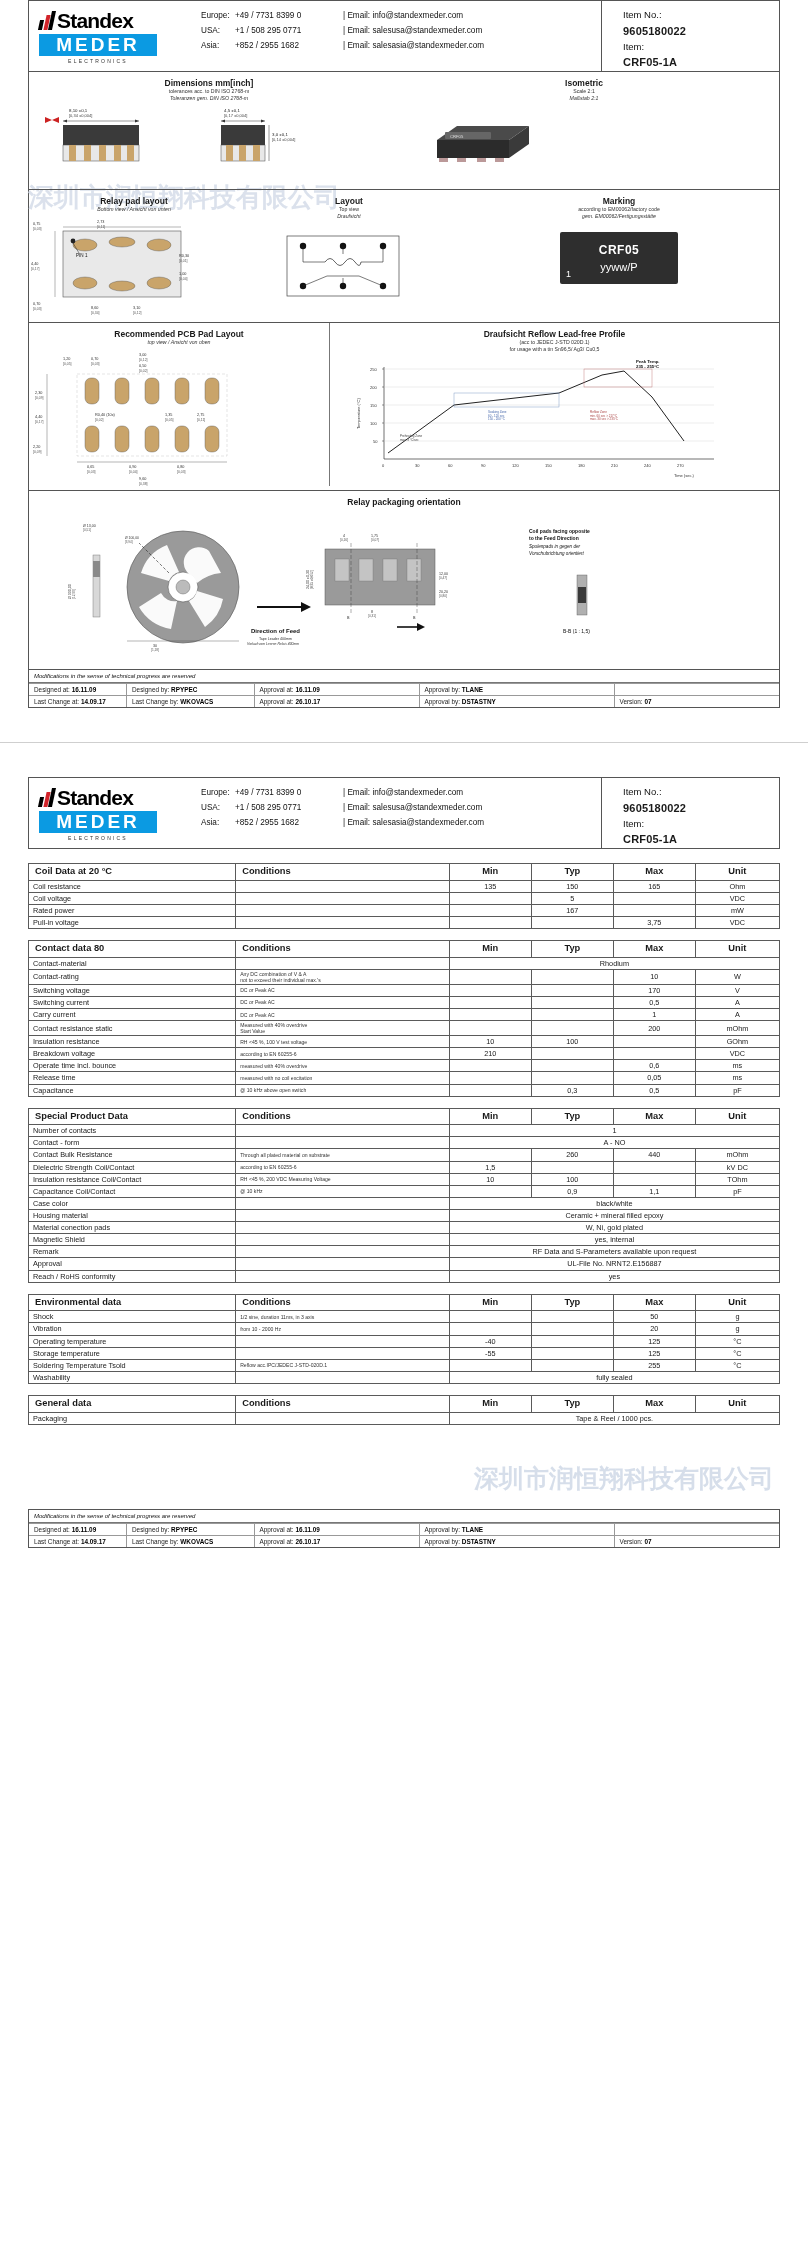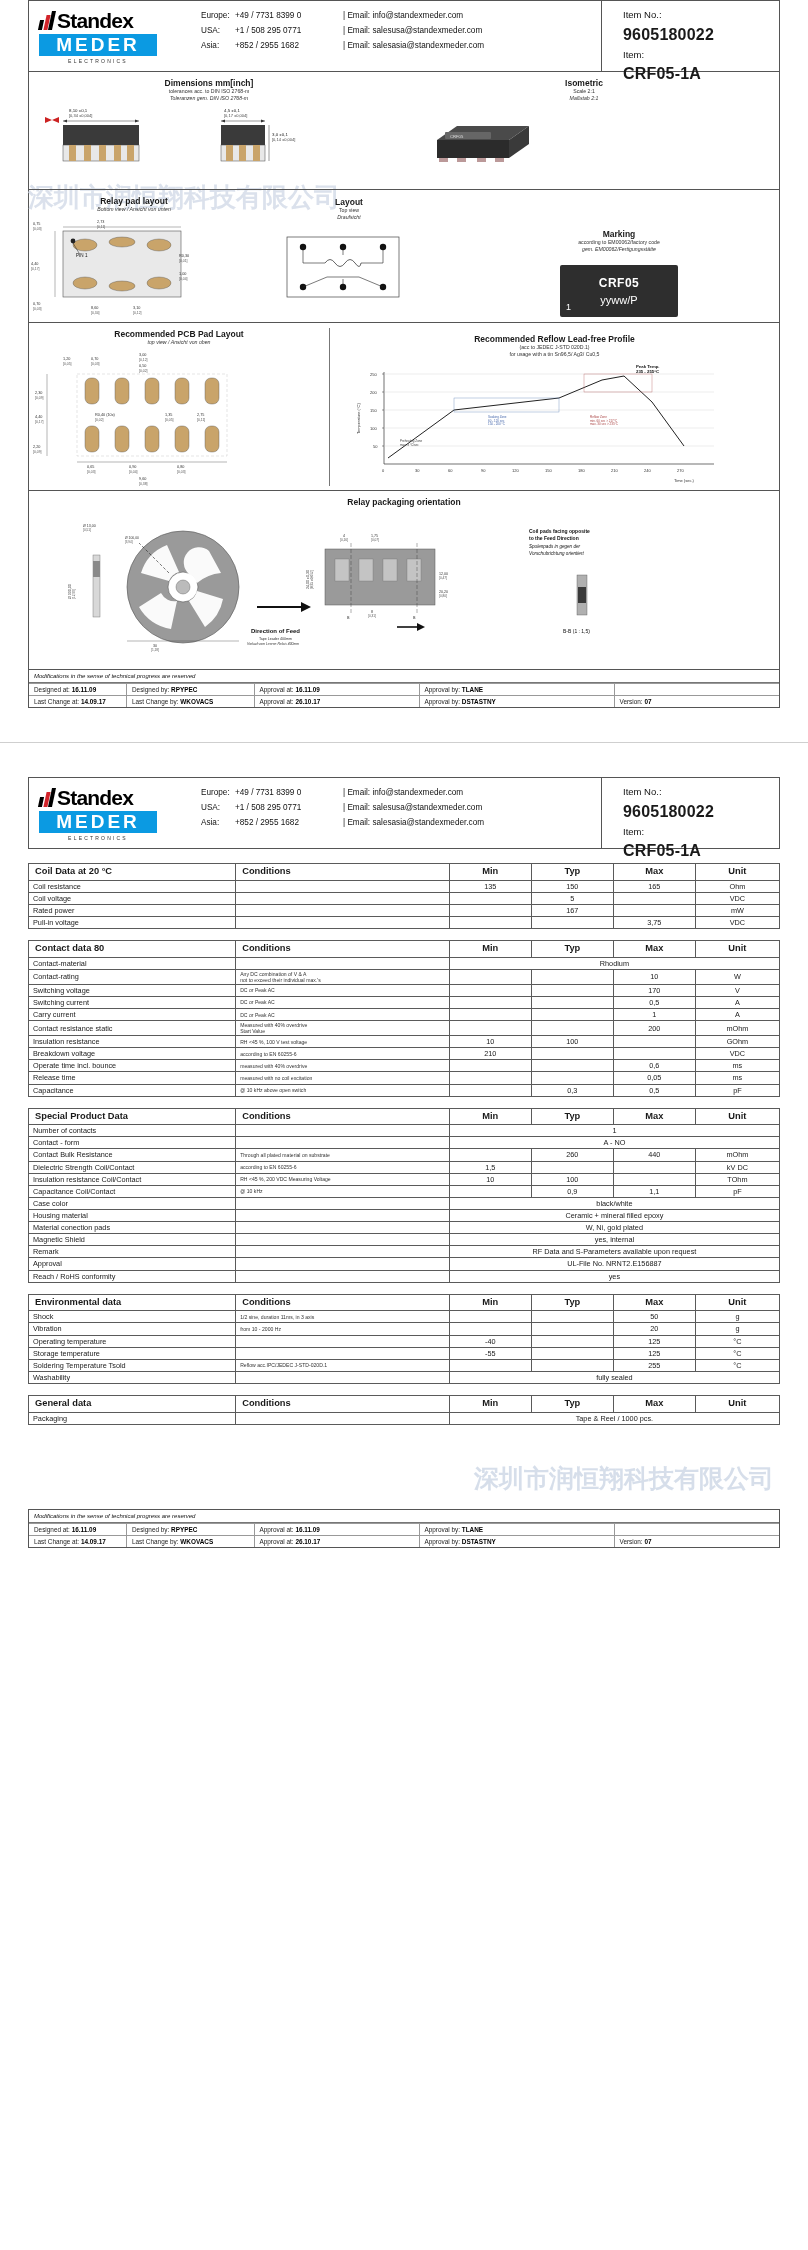--- a/index.html
+++ b/index.html
@@ -67,33 +67,33 @@
   .c-phone { width: 108px; }
   .c-mail { }
   .item-cell {
     width: 178px;
     border-left: 1.2px solid #555;
     padding: 7px 0 0 21px;
     font-size: 9.5px;
     line-height: 1.55;
   }
   .item-label { color:#111; }
-  .item-value { font-weight:bold; font-size:16px; letter-spacing:0.2px; }
+  .item-value { font-weight:bold; font-size:11px; letter-spacing:0.2px; }
 
   
   .drawing-box { border:1.5px solid #555; border-top:0; }
   .sect { border-bottom:1.2px solid #555; position:relative; }
   .sect:last-child { border-bottom:0; }
   .sect-title {
     text-align:center; font-weight:bold; font-size:8.5px; padding-top:6px;
   }
   .sect-sub { text-align:center; font-size:5.2px; line-height:1.35; color:#333; }
   .ital { font-style:italic; }
 
-  .row-3 { display:flex;align-items:flex-end; }
+  .row-3 { display:flex; }
   .col { position:relative; }
 
   svg { display:block; }
 
   .marking-box {
     width:118px; height:52px; background:#2e2e2e; color:#fff;
     border-radius:2px; position:relative;
     font-size:11px; text-align:center; padding-top:9px; line-height:1.5;
     font-family:"Liberation Sans", sans-serif;
   }
@@ -382,21 +382,21 @@
                 <text x="100" y="94" font-size="3.8" fill="#333">0,80</text>
                 <text x="100" y="98.5" font-size="3.4" fill="#555">[0,03]</text>
                 <text x="62" y="106" font-size="3.8" fill="#333">9,60</text>
                 <text x="62" y="110.5" font-size="3.4" fill="#555">[0,38]</text>
                 <line x1="0" y1="88" x2="150" y2="88" stroke="#444" stroke-width="0.4"></line>
                 <line x1="-30" y1="0" x2="-30" y2="82" stroke="#444" stroke-width="0.4"></line>
               </g>
             </svg>
           </div>
           <div class="col" style="flex:1;border-left:1px solid #777;">
-            <div class="sect-title">Recommended Reflow Lead-free Profile</div>
+            <div class="sect-title">Draufsicht Reflow Lead-free Profile</div>
             <div class="sect-sub">(acc to JEDEC J-STD 020D.1)</div>
             <div class="sect-sub">for usage with a tin Sn96,5/ Ag3/ Cu0,5</div>
             <svg width="448" height="128">
               <g transform="translate(54,14)">
 
                 <line x1="0" y1="0" x2="0" y2="92" stroke="#333" stroke-width="0.7"></line>
                 <line x1="0" y1="92" x2="330" y2="92" stroke="#333" stroke-width="0.7"></line>
 
                 <g font-size="4" fill="#333">
                   <text x="-14" y="4">250</text>

